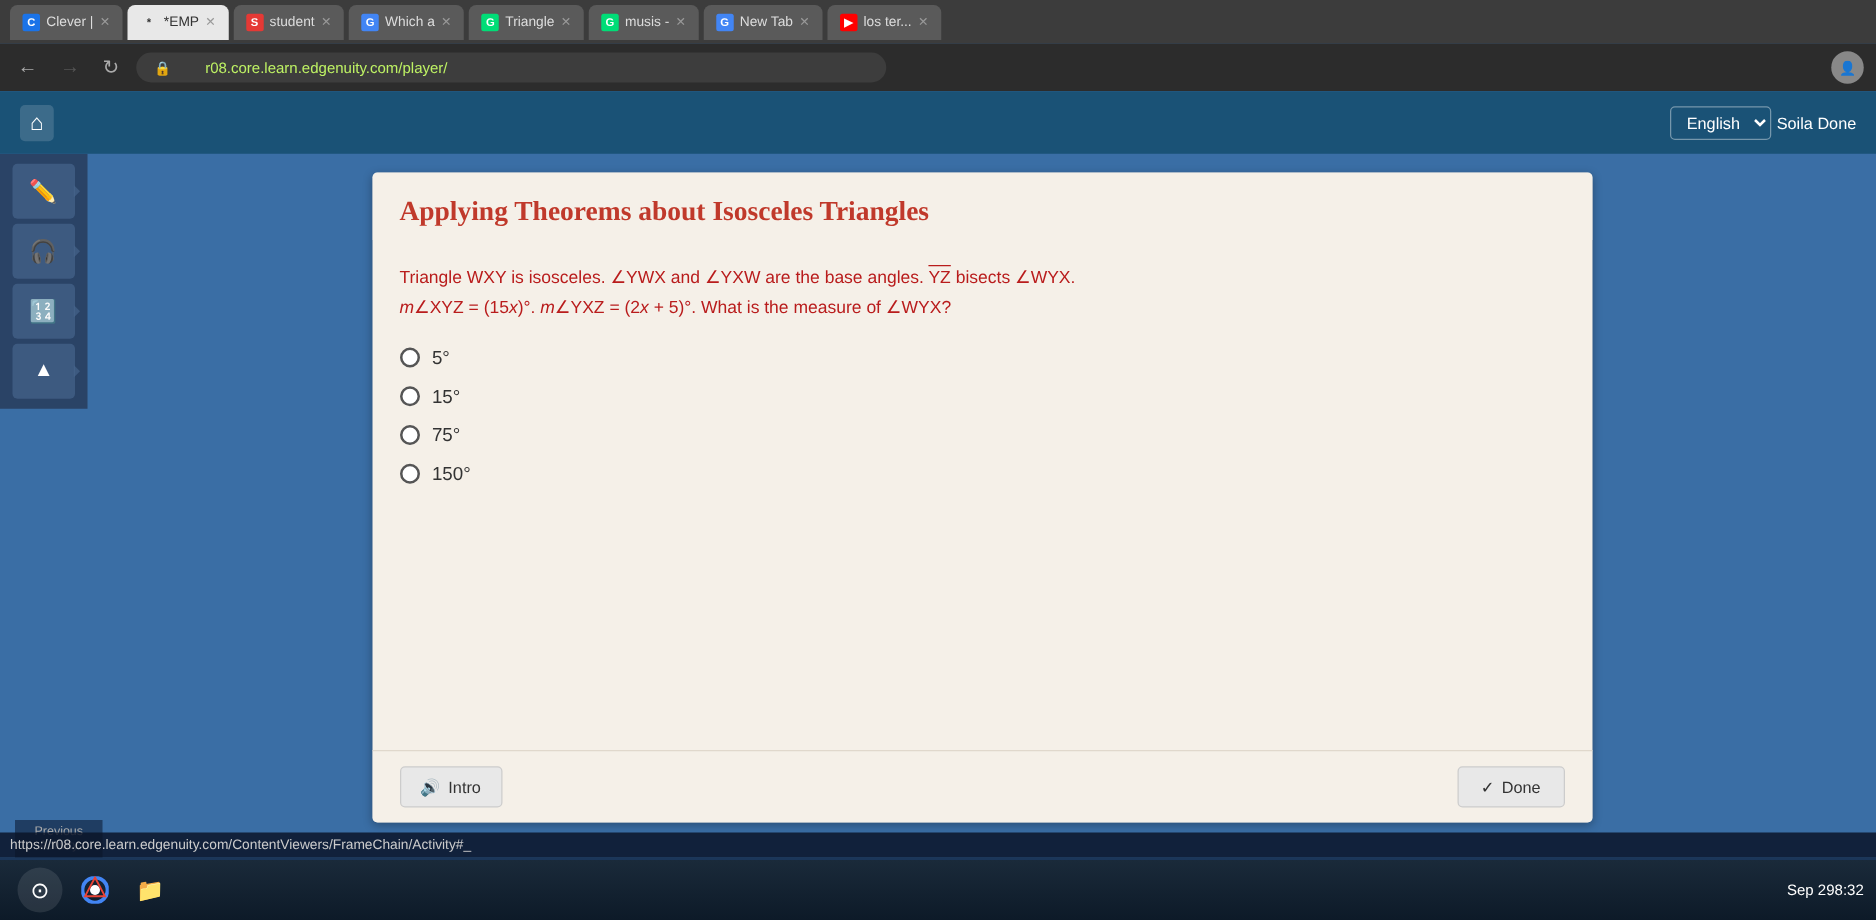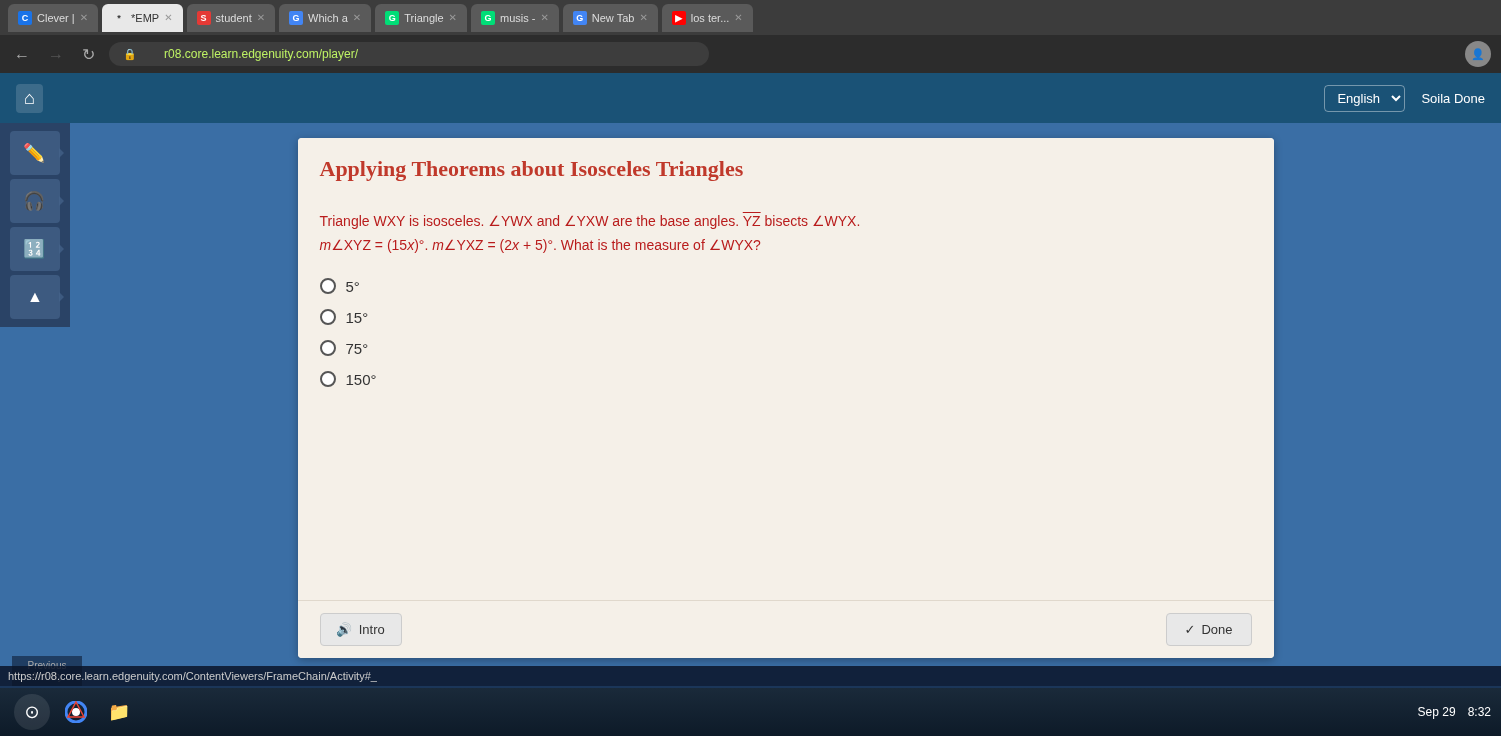--- a/index.html
+++ b/index.html
@@ -150,21 +150,21 @@
     }
     .course-title {
       color: white;
       font-size: 14px;
       font-weight: bold;
     }
     .nav-right {
       margin-left: auto;
       display: flex;
       align-items: center;
-      gap: 16px;
+      gap: 4px;
     }
     .lang-select {
       background: transparent;
       border: 1px solid rgba(255,255,255,0.4);
       color: white;
       font-size: 13px;
       padding: 4px 8px;
       border-radius: 4px;
       cursor: pointer;
     }
@@ -407,21 +407,20 @@
       justify-content: center;
       color: white;
       font-size: 18px;
       cursor: pointer;
       margin: 0 4px;
     }
     .taskbar-right {
       margin-left: auto;
       display: flex;
       align-items: center;
-      gap: 12px;
       color: white;
       font-size: 12px;
     }
   </style>
 </head>
 <body>
 
 <div class="browser-chrome">
   <div class="tab">
     <span class="tab-icon clever">C</span>

